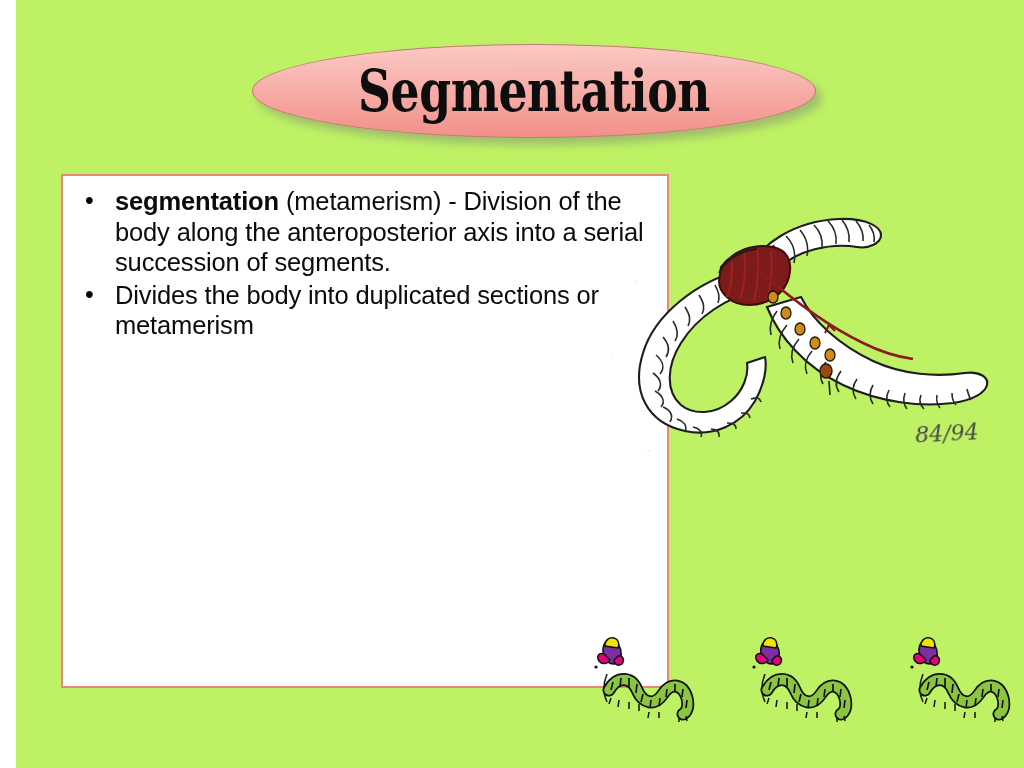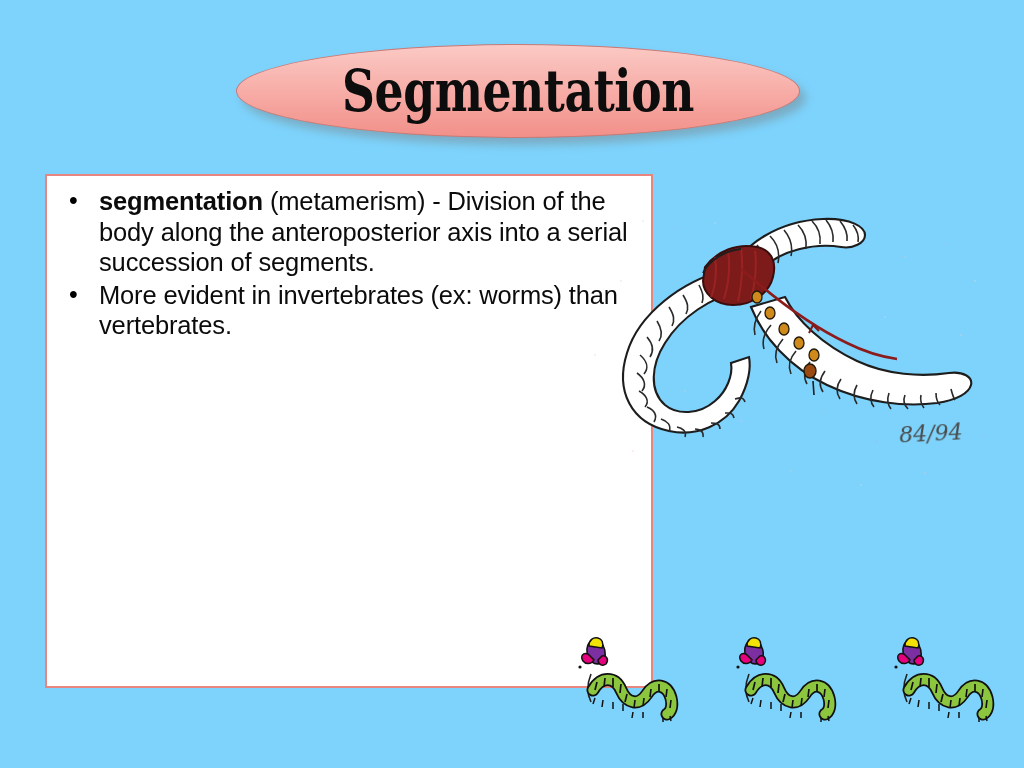--- a/index.html
+++ b/index.html
@@ -3,21 +3,21 @@
 <meta charset="utf-8">
 <style>
   html,body{margin:0;padding:0;}
   body{
     width:1024px;height:768px;
     background:#ffffff;
     font-family:"Liberation Sans", sans-serif;
     overflow:hidden;
     position:relative;
   }
-  .slide{position:absolute;inset:0;background:#7dd3fc;}
+  .slide{position:absolute;inset:0;background:#bef264;margin-left:16px;}
 
   
   .title-wrap{
     position:absolute;
     left:236px;top:44px;
     width:564px;height:94px;
   }
   .title-shadow{
     position:absolute;
     left:6px;top:7px;
@@ -137,21 +137,21 @@
   <div class="title-wrap">
     <div class="title-shadow"></div>
     <div class="title-ellipse">
       <span class="title-text">Segmentation</span>
     </div>
   </div>
 
   <div class="textbox">
     <ul class="bullets">
       <li><span class="bold-term">segmentation</span><span> (metamerism) - Division of the body along the anteroposterior axis into a serial succession of segments.</span></li>
-      <li><span>More evident in invertebrates (ex: worms) than vertebrates.</span></li>
+      <li><span>Divides the body into duplicated sections or metamerism</span></li>
     </ul>
   </div>
 
   <div class="worm-figure">
     <svg viewBox="0 0 440 320" xmlns="http://www.w3.org/2000/svg">
       <defs>
         <clipPath id="bodyClipA">
           <path d="M150,78 C168,52 206,38 250,44 C286,49 300,62 299,70 L296,78 C288,70 272,62 250,58 C214,52 186,66 172,86 Z"></path>
         </clipPath>
       </defs>

